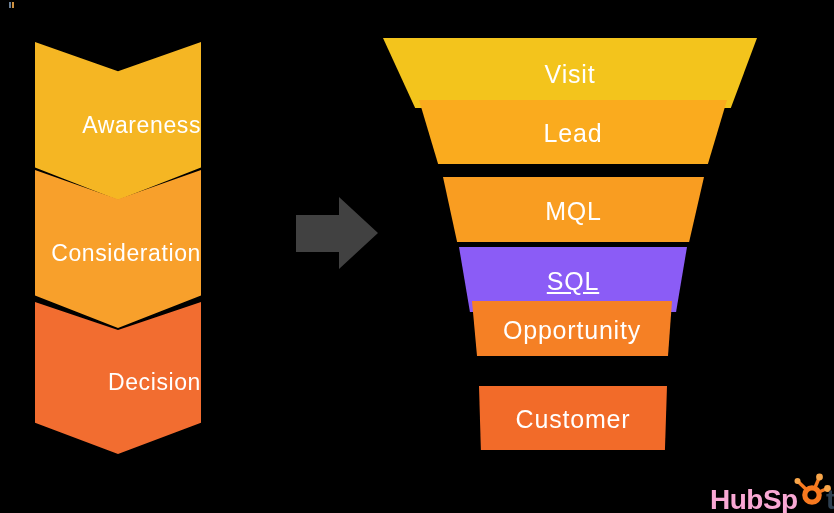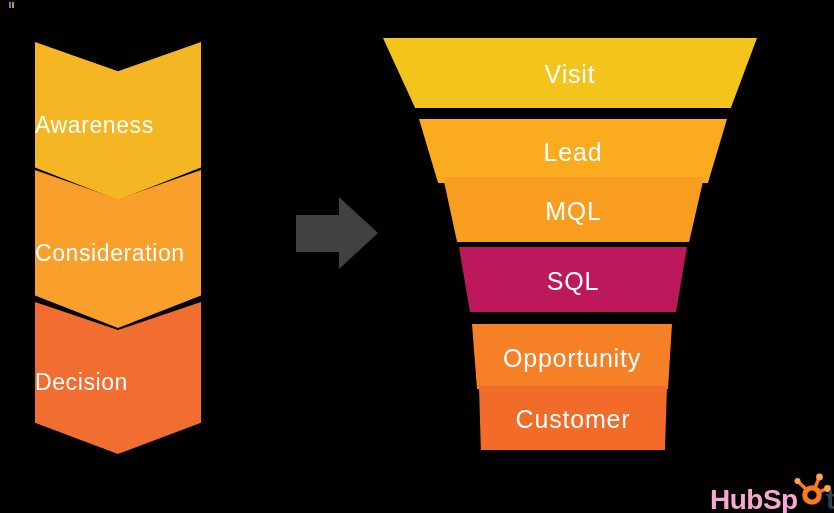--- a/index.html
+++ b/index.html
@@ -10,44 +10,44 @@
   }
 
   
   .artifact { position:absolute; left:9px; top:2px; width:5px; height:7px; }
   .artifact .a1 { position:absolute; left:0; top:0; width:2px; height:6px; background:#6b7f96; }
   .artifact .a2 { position:absolute; left:3px; top:0; width:2px; height:6px; background:#ce9140; }
 
   
   .chev {
     position:absolute; left:35px; width:166px;
-    display:flex; align-items:center; justify-content:flex-start;
+    display:flex; align-items:center; justify-content:flex-end;
     box-sizing:border-box; padding-top:9px;
     color:#fff; font-size:23px; font-weight:300; letter-spacing:.6px;
     clip-path:polygon(0 0, 50% 18.5%, 100% 0, 100% 79.5%, 50% 100%, 0 79.5%);
   }
   .chev1 { top:42px;  height:158px; }
   .chev2 { top:170px; height:158px; }
   .chev3 { top:302px; height:152px; }
 
   
   .arrow-svg { position:absolute; left:0; top:0; }
 
   
   .band {
     position:absolute;
     display:flex; align-items:center; justify-content:center;
     box-sizing:border-box; padding-top:3px;
     color:#fff; font-size:25px; font-weight:300; letter-spacing:.8px;
   }
   .band1 { left:383px; top:38px;  width:374px; height:70px; clip-path:polygon(0 0,100% 0,93% 100%,8.6% 100%); }
-  .band2 { left:419px; top:119px; width:308px; height:64px; clip-path:polygon(0 0,100% 0,93.8% 100%,6.2% 100%); }
+  .band2 { left:419px; top:100px; width:308px; height:64px; clip-path:polygon(0 0,100% 0,93.8% 100%,6.2% 100%); }
   .band3 { left:443px; top:177px; width:261px; height:65px; clip-path:polygon(0 0,100% 0,94.3% 100%,5.4% 100%); }
   .band4 { left:459px; top:247px; width:228px; height:65px; clip-path:polygon(0 0,100% 0,95.2% 100%,4.8% 100%); }
-  .band5 { left:472px; top:324px; width:200px; height:65px; clip-path:polygon(0 0,100% 0,98% 100%,2.5% 100%); }
+  .band5 { left:472px; top:301px; width:200px; height:55px; clip-path:polygon(0 0,100% 0,98% 100%,2.5% 100%); }
   .band6 { left:479px; top:386px; width:188px; height:64px; clip-path:polygon(0 0,100% 0,98.9% 100%,1% 100%); }
 
   
   .logo { position:absolute; left:710px; top:486px; width:150px; height:32px; }
   .logo-txt {
     position:absolute; top:0; line-height:1;
     font-size:28px; font-weight:700; letter-spacing:-0.5px;
   }
   .logo-t { left:116px; }
   .sprocket { position:absolute; left:84px; top:-16px; }
@@ -78,21 +78,21 @@
 
   <div class="band band1" style="background-color: rgb(243, 196, 28);">
     <span>Visit</span>
   </div>
   <div class="band band2" style="background-color: rgb(250, 171, 30);">
     <span>Lead</span>
   </div>
   <div class="band band3" style="background-color: rgb(249, 157, 33); text-align: right;">
     <span>MQL</span>
   </div>
-  <div class="band band4" style="background-color: #be185d;">
+  <div class="band band4" style="background-color: #8b5cf6; text-decoration: underline;">
     <span>SQL</span>
   </div>
   <div class="band band5" style="background-color: rgb(245, 128, 37);">
     <span>Opportunity</span>
   </div>
   <div class="band band6" style="background-color: rgb(242, 107, 41); justify-content: center;">
     <span>Customer</span>
   </div>
 
   <div class="logo">

